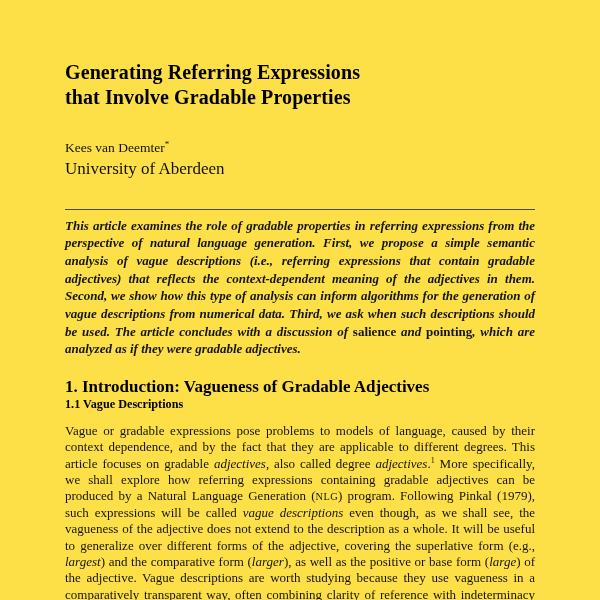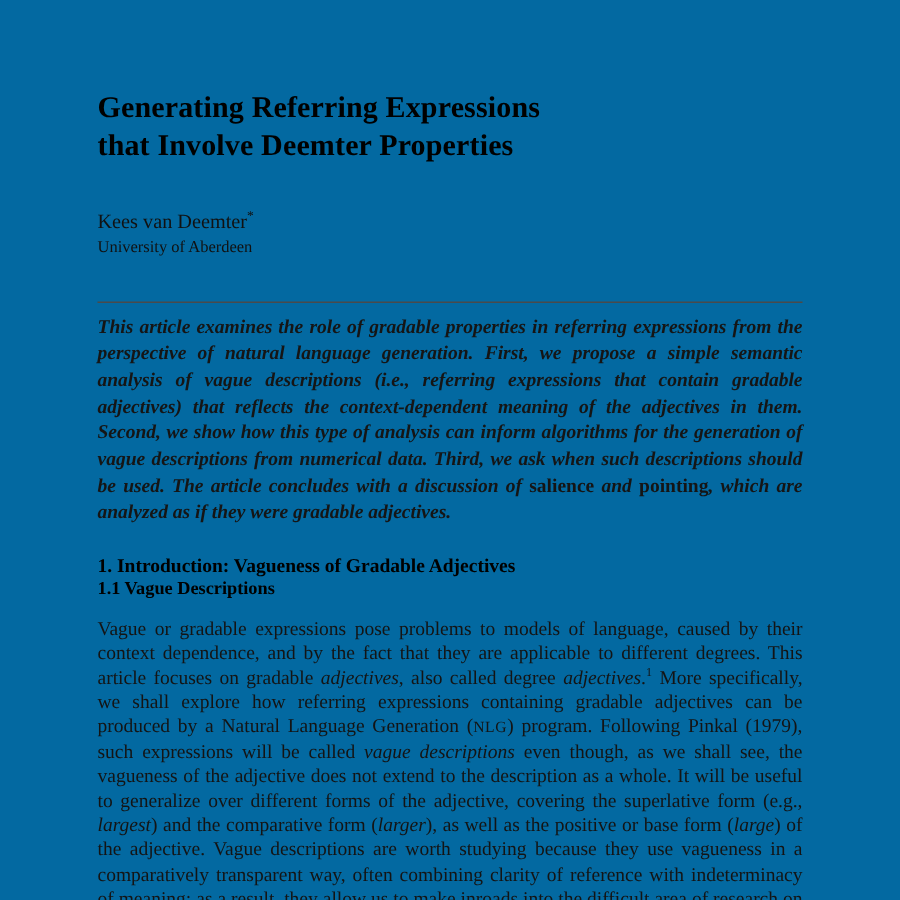--- a/index.html
+++ b/index.html
@@ -2,57 +2,57 @@
 <html><head>
 <meta charset="utf-8">
 <style>
   * { margin: 0; padding: 0; box-sizing: border-box; }
   html, body { background: #ffffff; }
   .page {
     position: relative;
     width: 600px;
     height: 600px;
     margin: 0 auto;
-    background: #0369a1;
+    background: #fde047;
     color: #141414;
     font-family: "Liberation Serif", "DejaVu Serif", serif;
     overflow: hidden;
     padding: 60px 65px 0 65px;
   }
   .title {
     font-size: 20px;
     font-weight: bold;
     line-height: 1.24;
     color: #000;
     letter-spacing: 0.1px;
   }
   .title-line { display: block; }
   .author-block { margin-top: 30px; }
   .author { font-size: 13.5px; color: #111; margin-top: 11px; }
   .author sup { font-size: 9px; vertical-align: super; line-height: 0; }
-  .affiliation { font-size: 11px; margin-top: 3px; color: #111; }
+  .affiliation { font-size: 17px; margin-top: 3px; color: #111; }
   .abstract-rule {
     border: none;
     border-top: 1px solid #4a4a4a;
     height: 0;
     margin-top: 30px;
   }
   .abstract {
     margin-top: 7px;
     font-style: italic;
     font-size: 13px;
     line-height: 1.36;
     text-align: justify;
     color: #151515;
     font-weight: bold;
   }
   .abstract .up { font-style: normal; }
   .section-heading {
     margin-top: 19px;
-    font-size: 13px;
+    font-size: 17px;
     font-weight: bold;
     color: #000;
   }
   .subsection-heading {
     font-size: 12.2px;
     font-weight: bold;
     color: #000;
   }
   .body-par {
     margin-top: 11px;
@@ -65,21 +65,21 @@
   .sc { font-size: 0.8em; letter-spacing: 0.04em; }
   .body-par sup { font-size: 0.62em; vertical-align: super; line-height: 0; }
 </style>
 </head>
 <body>
 
 <div class="page">
 
   <h1 class="title">
       <span class="title-line">Generating Referring Expressions</span>
-      <span class="title-line">that Involve Deemter Properties</span>
+      <span class="title-line">that Involve Gradable Properties</span>
     </h1>
 
   <div class="author-block">
     <div class="author"><span>Kees van Deemter</span><sup>*</sup></div>
     <div class="affiliation">University of Aberdeen</div>
   </div>
 
   <hr class="abstract-rule">
 
   <p class="abstract"><span>This article examines the role of gradable properties in referring expressions from the perspective of natural language generation. First, we propose a simple semantic analysis of vague descriptions (i.e., referring expressions that contain gradable adjectives) that reflects the context-dependent meaning of the adjectives in them. Second, we show how this type of analysis can inform algorithms for the generation of vague descriptions from numerical data. Third, we ask when such descriptions should be used. The article concludes with a discussion of </span><span class="up">salience</span><span> and </span><span class="up">pointing</span><span>, which are analyzed as if they were gradable adjectives.</span></p>

